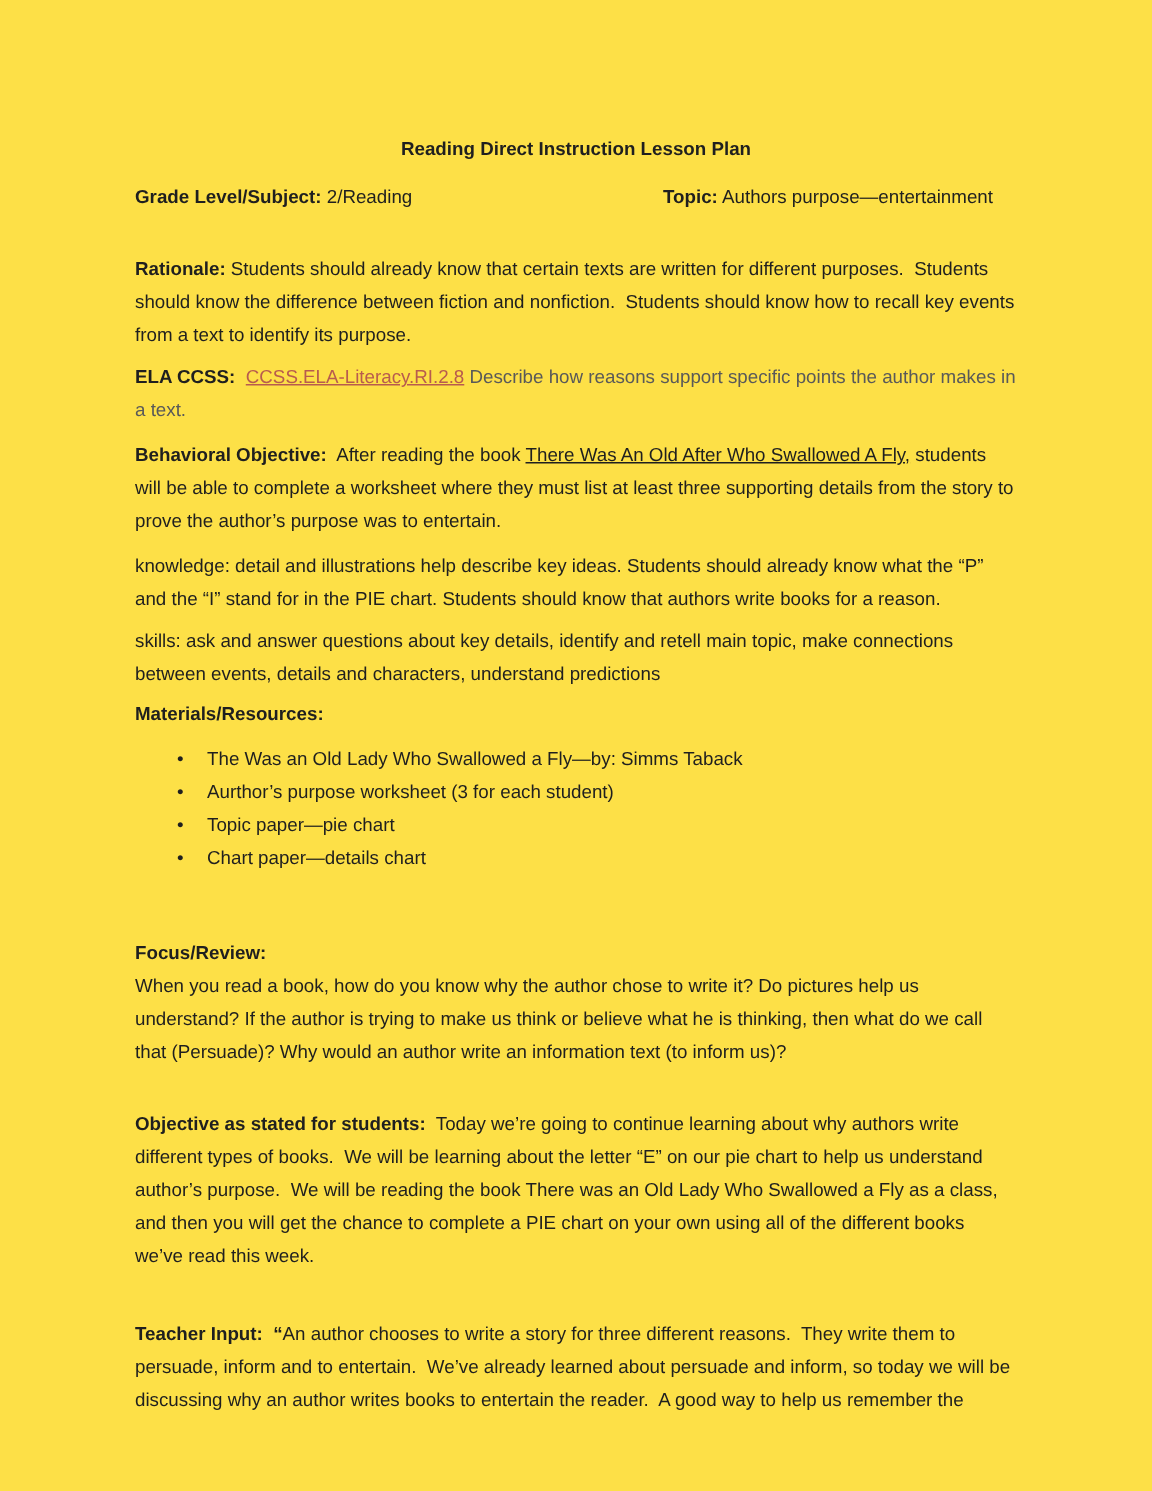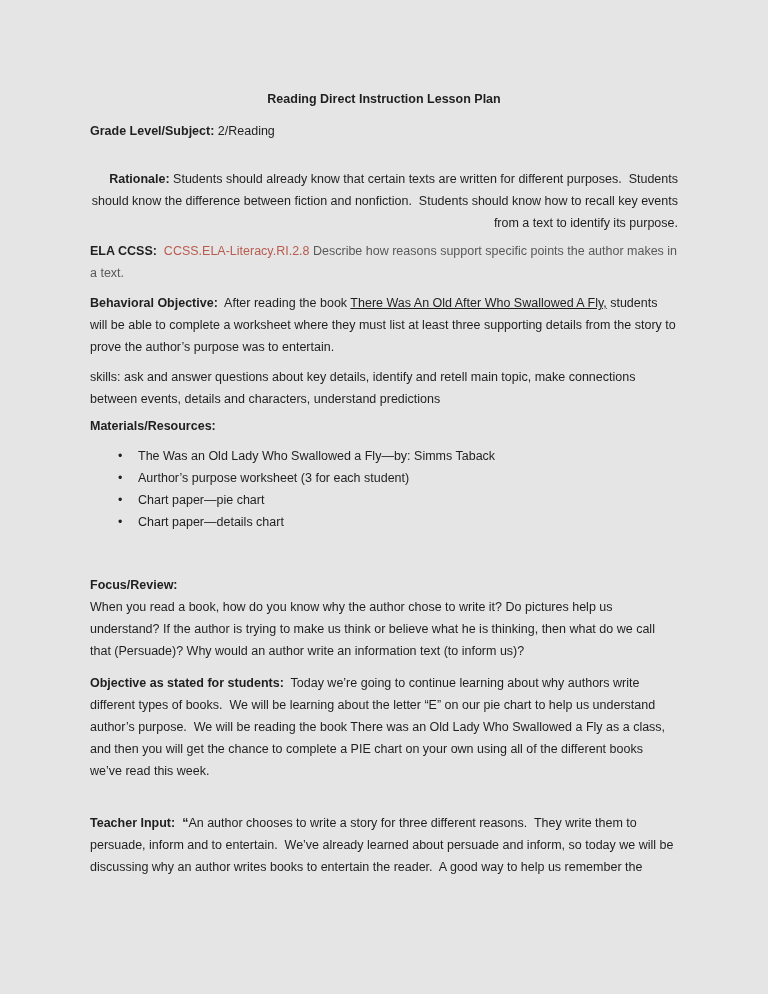--- a/index.html
+++ b/index.html
@@ -16,70 +16,72 @@
     color: #1f1f1f;
     overflow: hidden;
   }
   .page span, .page a { white-space: pre-wrap; }
   .b { font-weight: bold; }
   .i { }
   .u { text-decoration: underline; }
   .para { margin: 0; }
   .doc-title { text-align: center; font-weight: bold; margin: 0 0 10px 0; }
   .header-line { display: flex; justify-content: space-between; margin: 0 16px 26px 0; }
-  .rationale-para    { margin-bottom: 6px; text-align: right; }
+  .rationale-para    { margin-bottom: 6px; }
   .ela-para          { margin-bottom: 8px; }
   .behavioral-para   { margin-bottom: 8px; }
   .prereq-label-para { margin-bottom: 0; }
   .knowledge-para    { margin-bottom: 6px; }
   .skills-para       { margin-bottom: 5px; }
   .materials-label-para { margin-bottom: 8px; }
   .bullet-list { margin: 0 0 22px 0; }
   .bullet-row { display: flex; margin-left: 28px; }
   .bullet-glyph { width: 20px; flex: 0 0 20px; }
   .bullet-text { flex: 1; }
   .focus-label-para { margin-bottom: 0; margin-top: 41px; }
-  .focus-text-para  { margin-bottom: 10px; }
+  .focus-text-para  { margin-bottom: 26px; }
   .objective-para   { margin-bottom: 4px; }
   .teacher-para     { margin-bottom: 0; margin-top: 30px; }
-  a.ccss-link { cursor: pointer; }
+  a.ccss-link { cursor: pointer; text-decoration: underline; }
 </style>
 </head>
 <body>
 
-<div class="page" style="color: rgb(31, 31, 31); background: #e5e5e5;">
+<div class="page" style="color: rgb(31, 31, 31); background: #fde047;">
 
   <p class="para doc-title">Reading Direct Instruction Lesson Plan</p>
 
   <div class="header-line">
       <span><span class="b">Grade Level/Subject:</span><span> 2/Reading</span></span>
+      <span><span class="b">Topic:</span><span> Authors purpose—entertainment</span></span>
     </div>
 
   <p class="para rationale-para"><span class="b">Rationale:</span><span> Students should already know that certain texts are written for different purposes.  Students should know the difference between fiction and nonfiction.  Students should know how to recall key events from a text to identify its purpose.</span></p>
 
   <p class="para ela-para"><span class="b">ELA CCSS:  </span><a class="ccss-link" style="color: rgb(184, 91, 78);">CCSS.ELA-Literacy.RI.2.8</a><span class="muted" style="color: rgb(89, 89, 89);"> Describe how reasons support specific points the author makes in a text.</span></p>
 
   <p class="para behavioral-para"><span class="b">Behavioral Objective:</span><span>  After reading the book </span><span class="u">There Was An Old After Who Swallowed A Fly,</span><span> students will be able to complete a worksheet where they must list at least three supporting details from the story to prove the author’s purpose was to entertain.</span></p>
 
+  <p class="para knowledge-para">knowledge: detail and illustrations help describe key ideas.  Students should already know what the “P” and the “I” stand for in the PIE chart. Students should know that authors write books for a reason.</p>
   <p class="para skills-para">skills:  ask and answer questions about key details, identify and retell main topic, make connections between events, details and characters, understand predictions</p>
 
   <p class="para materials-label-para"><span class="b">Materials/Resources:</span></p>
 
   <div class="bullet-list">
     <div class="bullet-row">
         <span class="bullet-glyph">•</span>
         <span class="bullet-text"><span class="i">The Was an Old Lady Who Swallowed a Fly</span><span>—by: Simms Taback</span></span>
       </div>
     <div class="bullet-row">
         <span class="bullet-glyph">•</span>
         <span class="bullet-text"><span class="i"></span><span>Aurthor’s purpose worksheet (3 for each student)</span></span>
       </div>
     <div class="bullet-row">
         <span class="bullet-glyph">•</span>
-        <span class="bullet-text"><span class="i"></span><span>Chart paper—pie chart</span></span>
+        <span class="bullet-text"><span class="i"></span><span>Topic paper—pie chart</span></span>
       </div>
     <div class="bullet-row">
         <span class="bullet-glyph">•</span>
         <span class="bullet-text"><span class="i"></span><span>Chart paper—details chart</span></span>
       </div>
   </div>
 
   <p class="para focus-label-para"><span class="b">Focus/Review:</span></p>
   <p class="para focus-text-para">When you read a book, how do you know why the author chose to write it?  Do pictures help us understand?  If the author is trying to make us think or believe what he is thinking, then what do we call that (Persuade)? Why would an author write an information text (to inform us)?</p>
 

